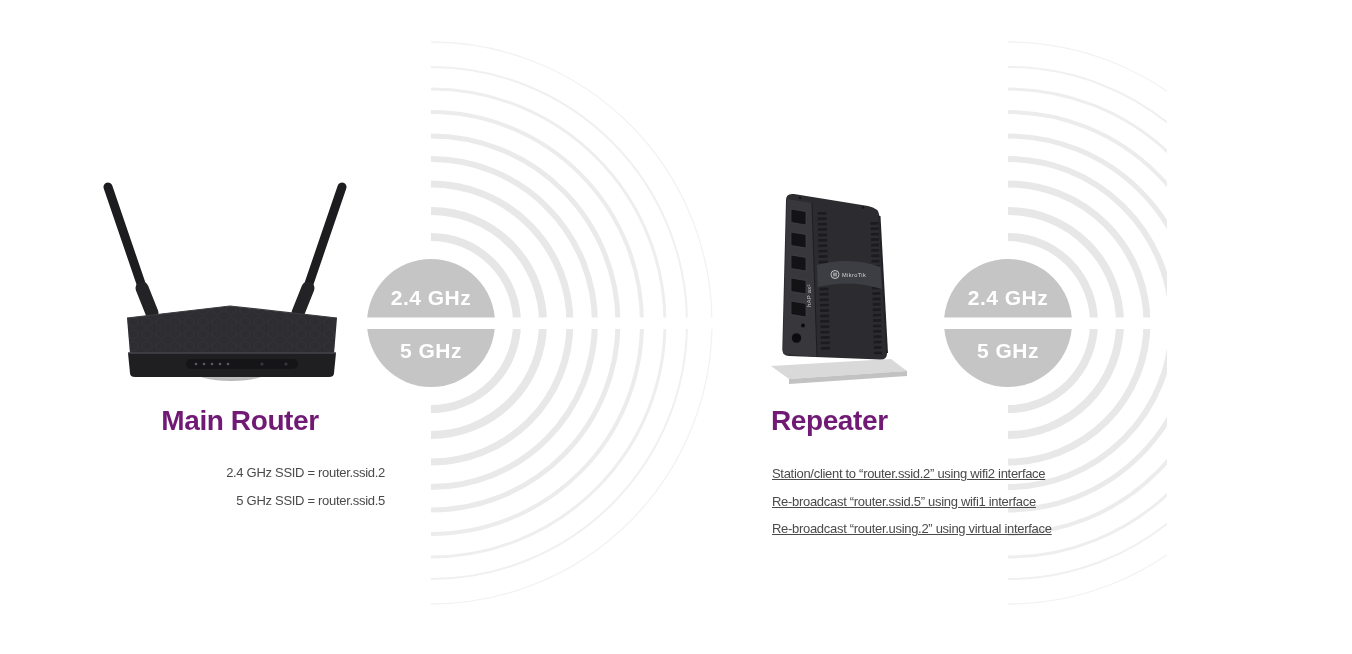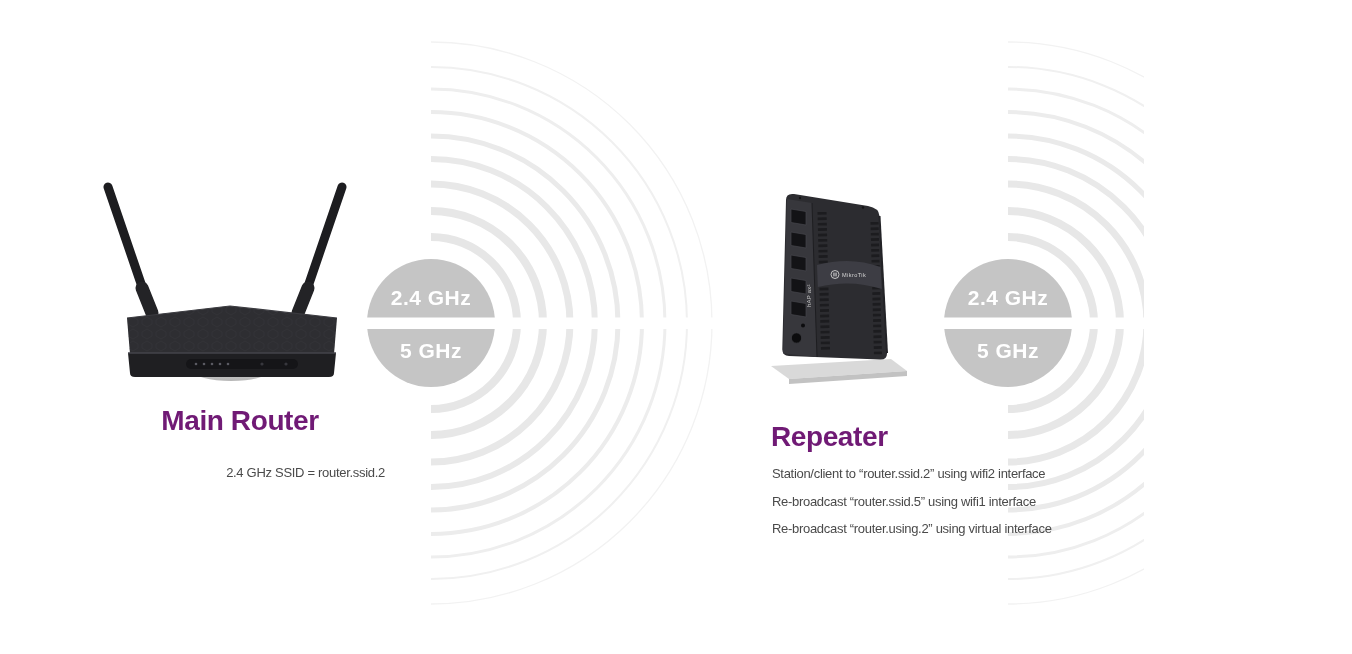--- a/index.html
+++ b/index.html
@@ -1,32 +1,33 @@
 <!DOCTYPE html>
 <html><head>
 <meta charset="utf-8">
 <style>
   html,body{margin:0;padding:0;background:#ffffff;}
   .stage{
     position:relative;width:1144px;height:654px;background:#ffffff;overflow:hidden;
     font-family:"Liberation Sans","DejaVu Sans",sans-serif;
+    padding-left:23px;
   }
   .stage svg{position:absolute;display:block;}
   .title{
     position:absolute;font-size:28px;font-weight:700;color:#701a75;
     letter-spacing:-0.4px;white-space:nowrap;
   }
   .title-left{left:55px;top:405px;width:370px;text-align:center;}
-  .title-right{left:771px;top:421px;text-align:left;}
+  .title-right{left:771px;top:405px;text-align:left;}
   .lines{
     position:absolute;font-size:13px;font-weight:400;color:#4a4a4a;
     letter-spacing:-0.3px;line-height:27.5px;white-space:nowrap;
   }
   .lines-left{left:20px;top:459px;width:365px;text-align:right;}
-  .lines-right{left:772px;top:460px;text-align:left;}
+  .lines-right{left:772px;top:460px;text-align:left;text-decoration:underline;}
   .badge-label{
     font-family:"Liberation Sans","DejaVu Sans",sans-serif;
     font-size:21px;font-weight:700;letter-spacing:0.5px;
   }
 </style>
 </head>
 <body>
 
 <div class="stage">
 
@@ -143,20 +144,21 @@
     </g>
     <circle cx="1008" cy="323" r="64" fill="#c5c5c5"></circle>
     <rect x="940" y="317.5" width="360" height="11.5" fill="#ffffff"></rect>
     <text class="badge-label" x="1008" y="305" text-anchor="middle" fill="#ffffff">2.4 GHz</text>
     <text class="badge-label" x="1008" y="358" text-anchor="middle" fill="#ffffff">5 GHz</text>
   </svg>
 
   <div class="title title-left">Main Router</div>
   <div class="lines lines-left">
     <div>2.4 GHz SSID = router.ssid.2</div>
+    <div>5 GHz SSID = router.ssid.5</div>
   </div>
 
   <div class="title title-right">Repeater</div>
   <div class="lines lines-right">
     <div>Station/client to “router.ssid.2” using wifi2 interface</div>
     <div>Re-broadcast “router.ssid.5” using wifi1 interface</div>
     <div>Re-broadcast “router.using.2” using virtual interface</div>
   </div>
 
 </div>

